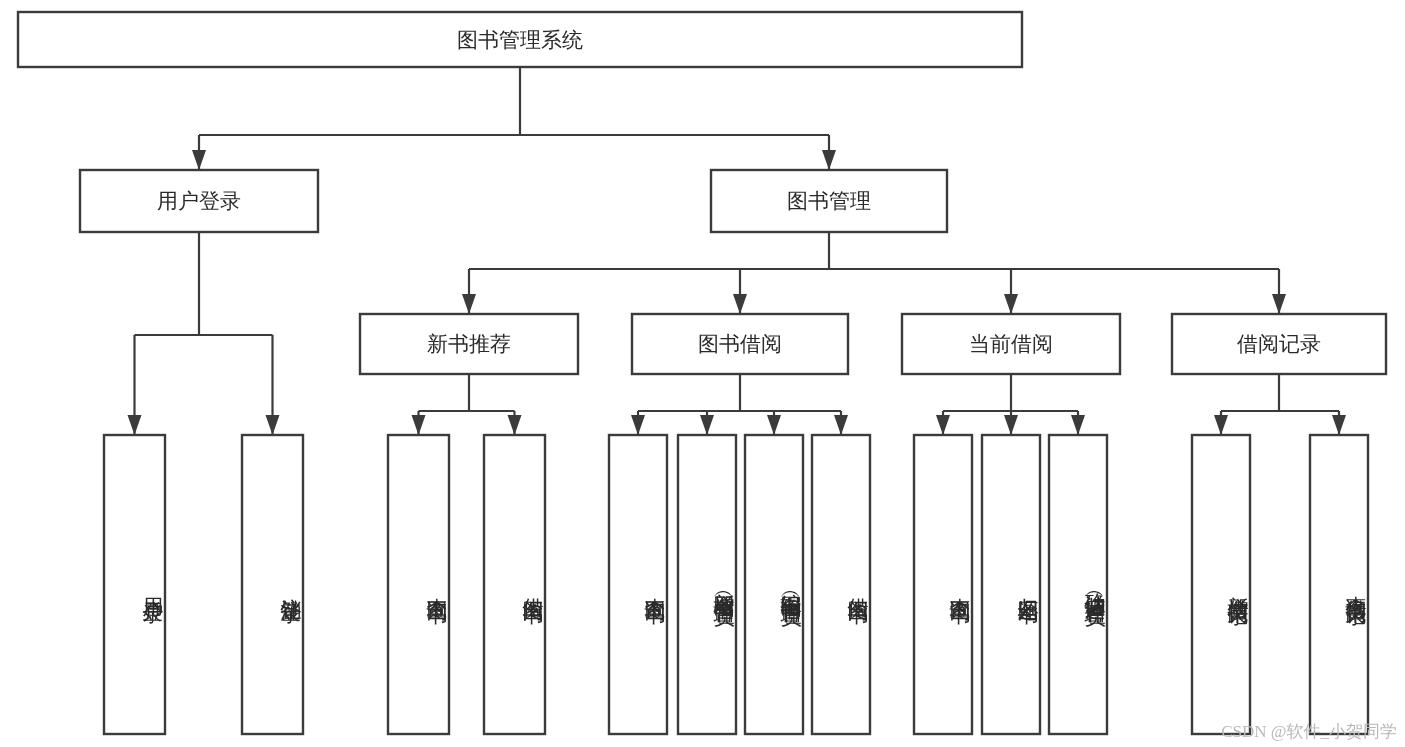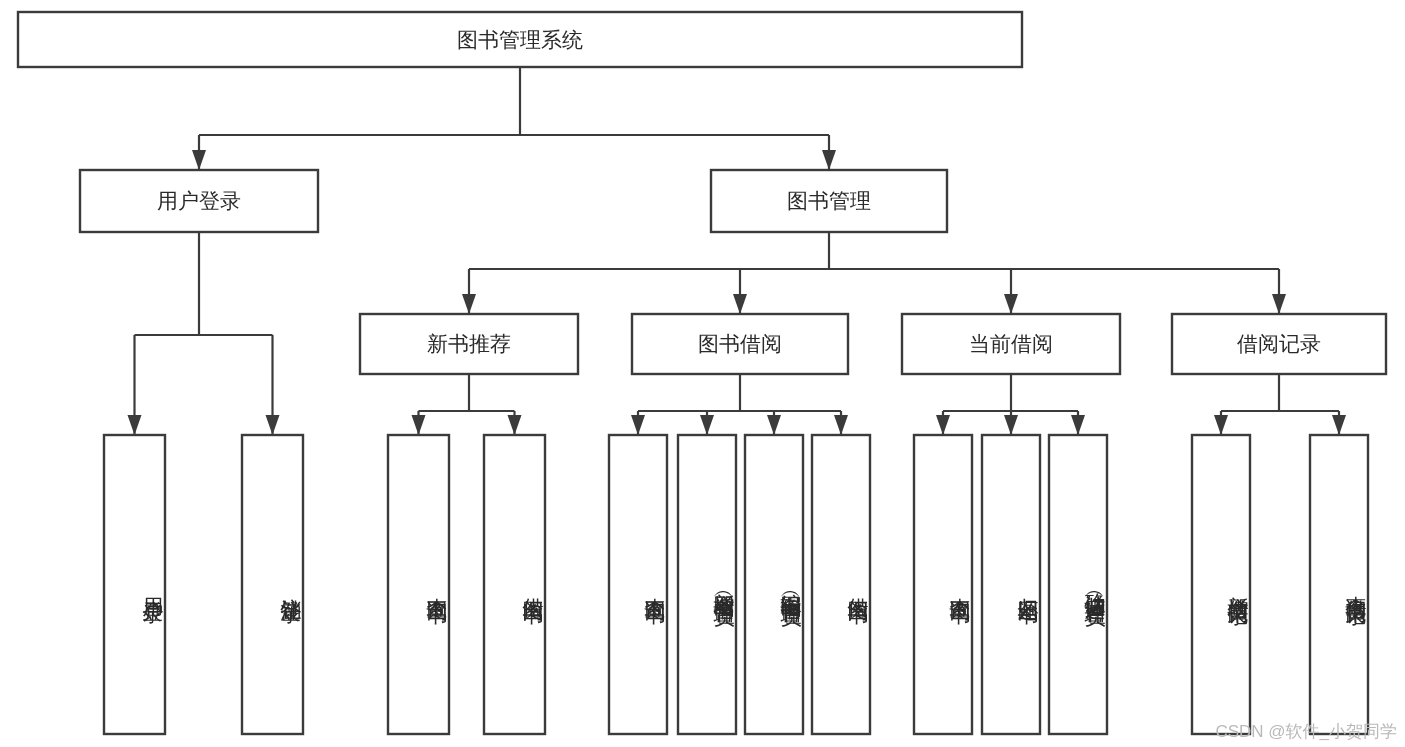--- a/index.html
+++ b/index.html
@@ -59,21 +59,21 @@
     white-space: nowrap;
     font-family: "DejaVu Sans", "Liberation Sans", sans-serif;
     pointer-events: none;
   }
   .watermark {
     position: absolute;
     right: 8px;
     bottom: 4px;
     font-size: 17px;
     color: #b9b9b9;
-    font-family: Liberation Sans, sans-serif;
+    font-family: Liberation Serif, serif;
     white-space: nowrap;
   }
 </style>
 </head>
 <body>
 
 <div id="diagram-root">
 
   <svg id="flow-svg" viewBox="0 0 1405 747" xmlns="http://www.w3.org/2000/svg">
     <g id="connectors">

